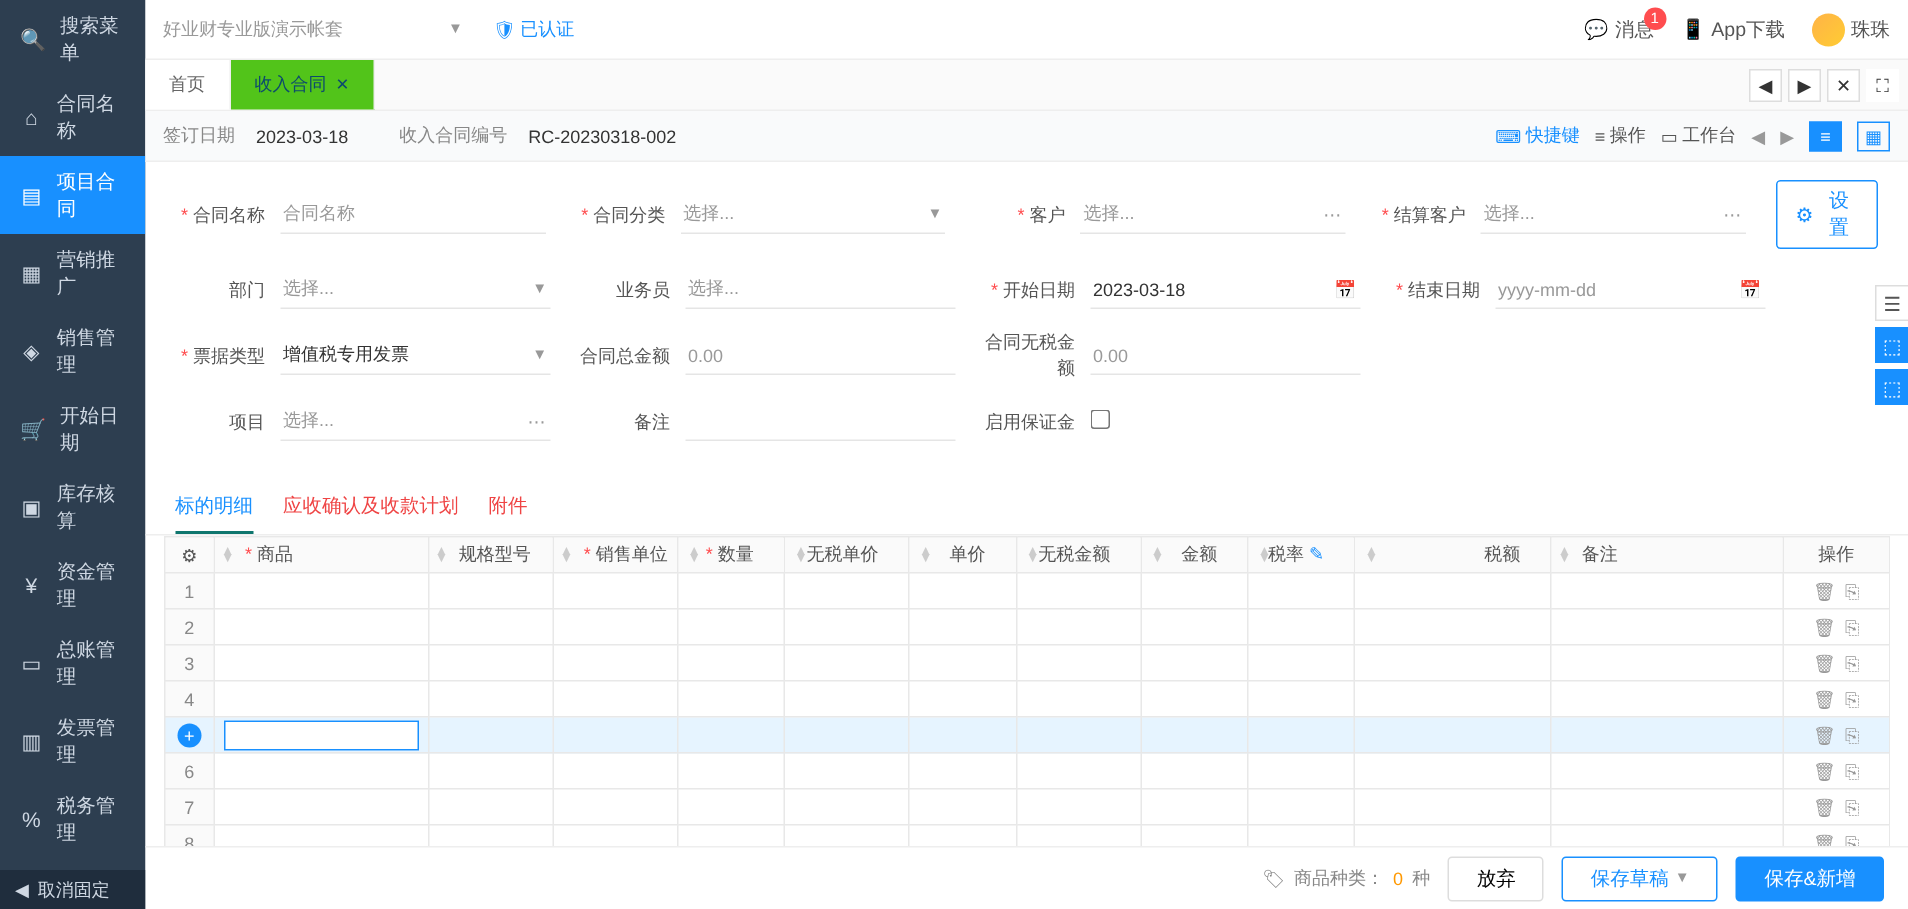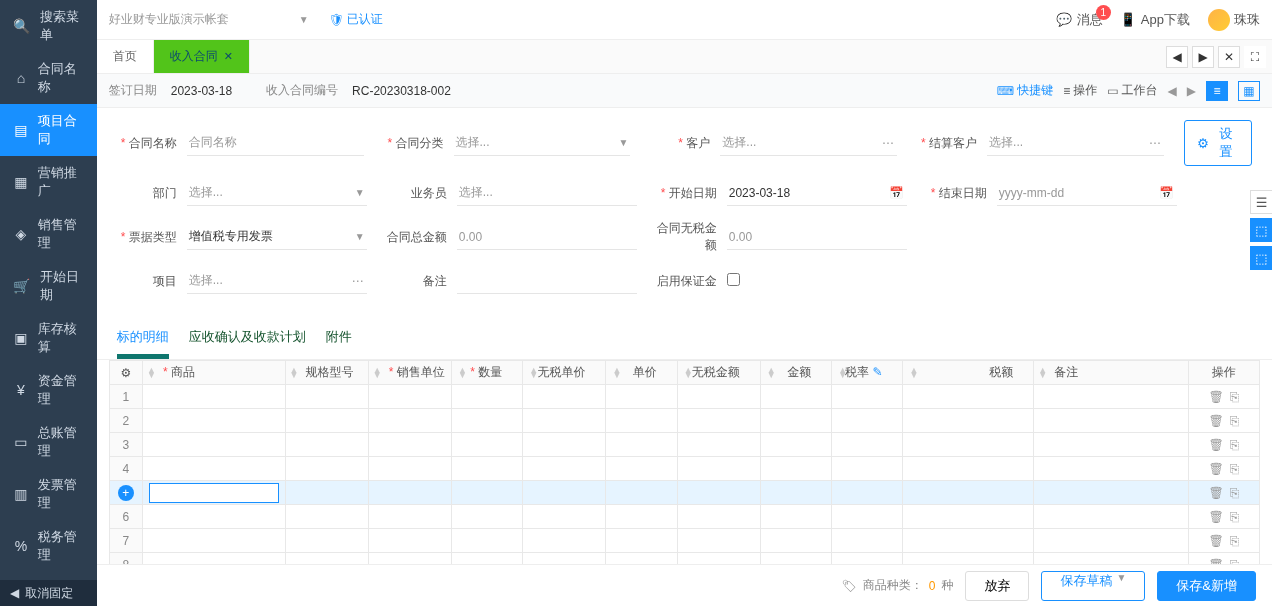--- a/index.html
+++ b/index.html
@@ -56,22 +56,22 @@
 .req::before { content: '* '; color: #ff4d4f; }
 .field-input { flex: 1; height: 26px; border-bottom: 1px solid #e5e5e5; display: flex; align-items: center; color: #999; justify-content: space-between; padding: 0 2px; }
 .field-input.has-val { color: #333; }
 .dots { color: #999; letter-spacing: 1px; }
 .chev { color: #999; font-size: 10px; }
 .cal { color: #1890ff; }
 .btn-ghost { border: 1px solid #1890ff; color: #1890ff; background: #fff; padding: 4px 12px; border-radius: 3px; cursor: pointer; display: flex; align-items: center; gap: 4px; }
 
 
 .detail-tabs { display: flex; gap: 20px; padding: 0 20px; border-bottom: 1px solid #eee; }
-.dtab { padding: 8px 0; cursor: pointer; color: #14532d; font-size: 13px; }
-.dtab.active { color: #1890ff; border-bottom: 5px solid #0f766e; }
+.dtab { padding: 8px 0; cursor: pointer; color: #ef4444; font-size: 13px; }
+.dtab.active { color: #1890ff; border-bottom: 2px solid #0f766e; }
 
 
 .table-wrap { flex: 1; overflow: auto; margin: 0 12px; }
 table { width: 100%; border-collapse: collapse; table-layout: fixed; }
 th, td { border: 1px solid #e8e8e8; height: 24px; font-size: 12px; text-align: left; padding: 0 6px; color: #555; }
 th { background: #fafafa; font-weight: normal; position: relative; }
 th .sort { color: #ccc; font-size: 9px; position: absolute; left: 4px; top: 50%; transform: translateY(-50%); line-height: 0.6; }
 th .th-label { margin-left: 14px; }
 th.right .th-label, td.right { text-align: right; display: block; margin-left: 0; margin-right: 14px; }
 th.right .sort { left: auto; right: auto; }
@@ -82,21 +82,21 @@
 .cell-input { background: #fff; border: 1px solid #1890ff; height: 20px; width: 100%; }
 .op-icons { text-align: center; }
 .op-ic { color: #999; margin: 0 3px; cursor: pointer; }
 .ext-ic { color: #1890ff; }
 
 
 .footer { height: 42px; border-top: 1px solid #eee; display: flex; align-items: center; padding: 0 16px; gap: 12px; }
 .footer-info { margin-left: auto; color: #888; display: flex; align-items: center; gap: 6px; }
 .count0 { color: #ff9800; }
 .btn { height: 30px; padding: 0 18px; border-radius: 3px; border: 1px solid #ddd; background: #fff; cursor: pointer; font-size: 13px; }
-.btn.primary-ghost { border-color: #1890ff; color: #1890ff; display: flex; gap: 4px; }
+.btn.primary-ghost { border-color: #1890ff; color: #1890ff; display: flex; align-items: center; gap: 4px; }
 .btn.primary { background: #1890ff; color: #fff; border-color: #1890ff; }
 
 
 .side-widgets { position: absolute; right: 0; top: 190px; display: flex; flex-direction: column; gap: 4px; }
 .sw { width: 22px; height: 24px; background: #fff; border: 1px solid #ddd; display: flex; align-items: center; justify-content: center; font-size: 13px; color: #555; border-right: none; }
 .sw.blue { background: #1890ff; color: #fff; border-color: #1890ff; }
 </style>
 </head>
 <body>
 

